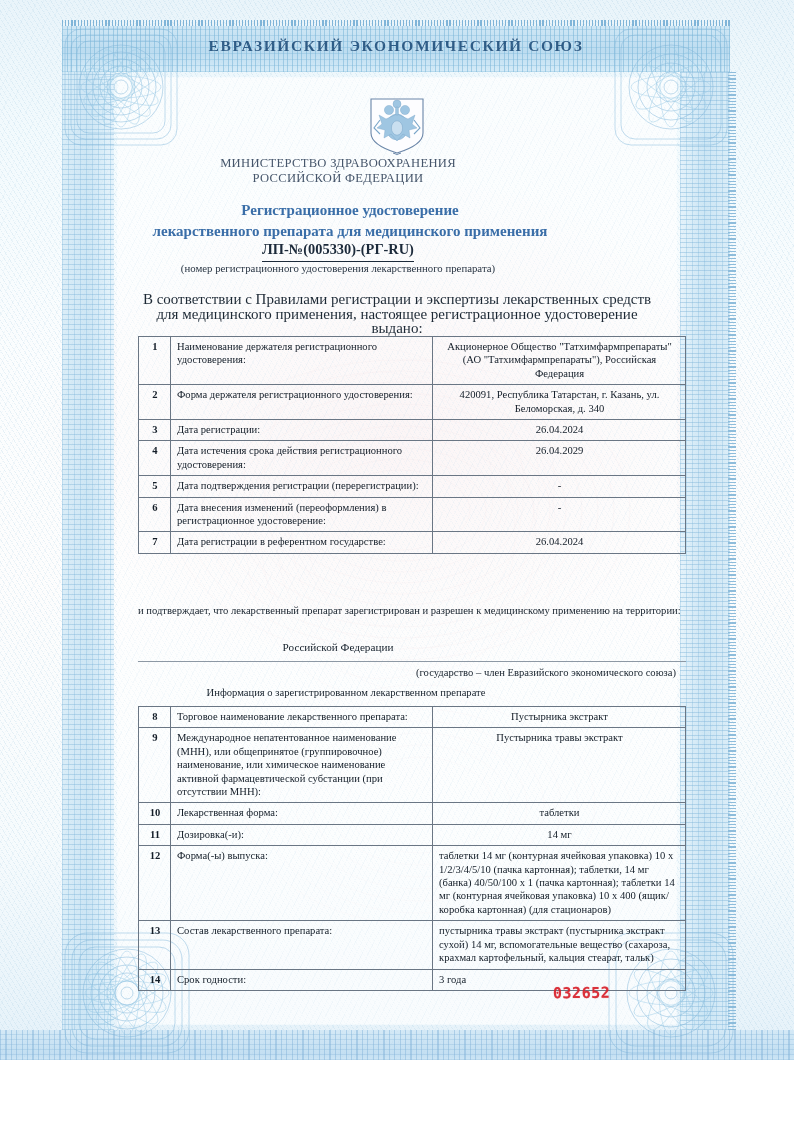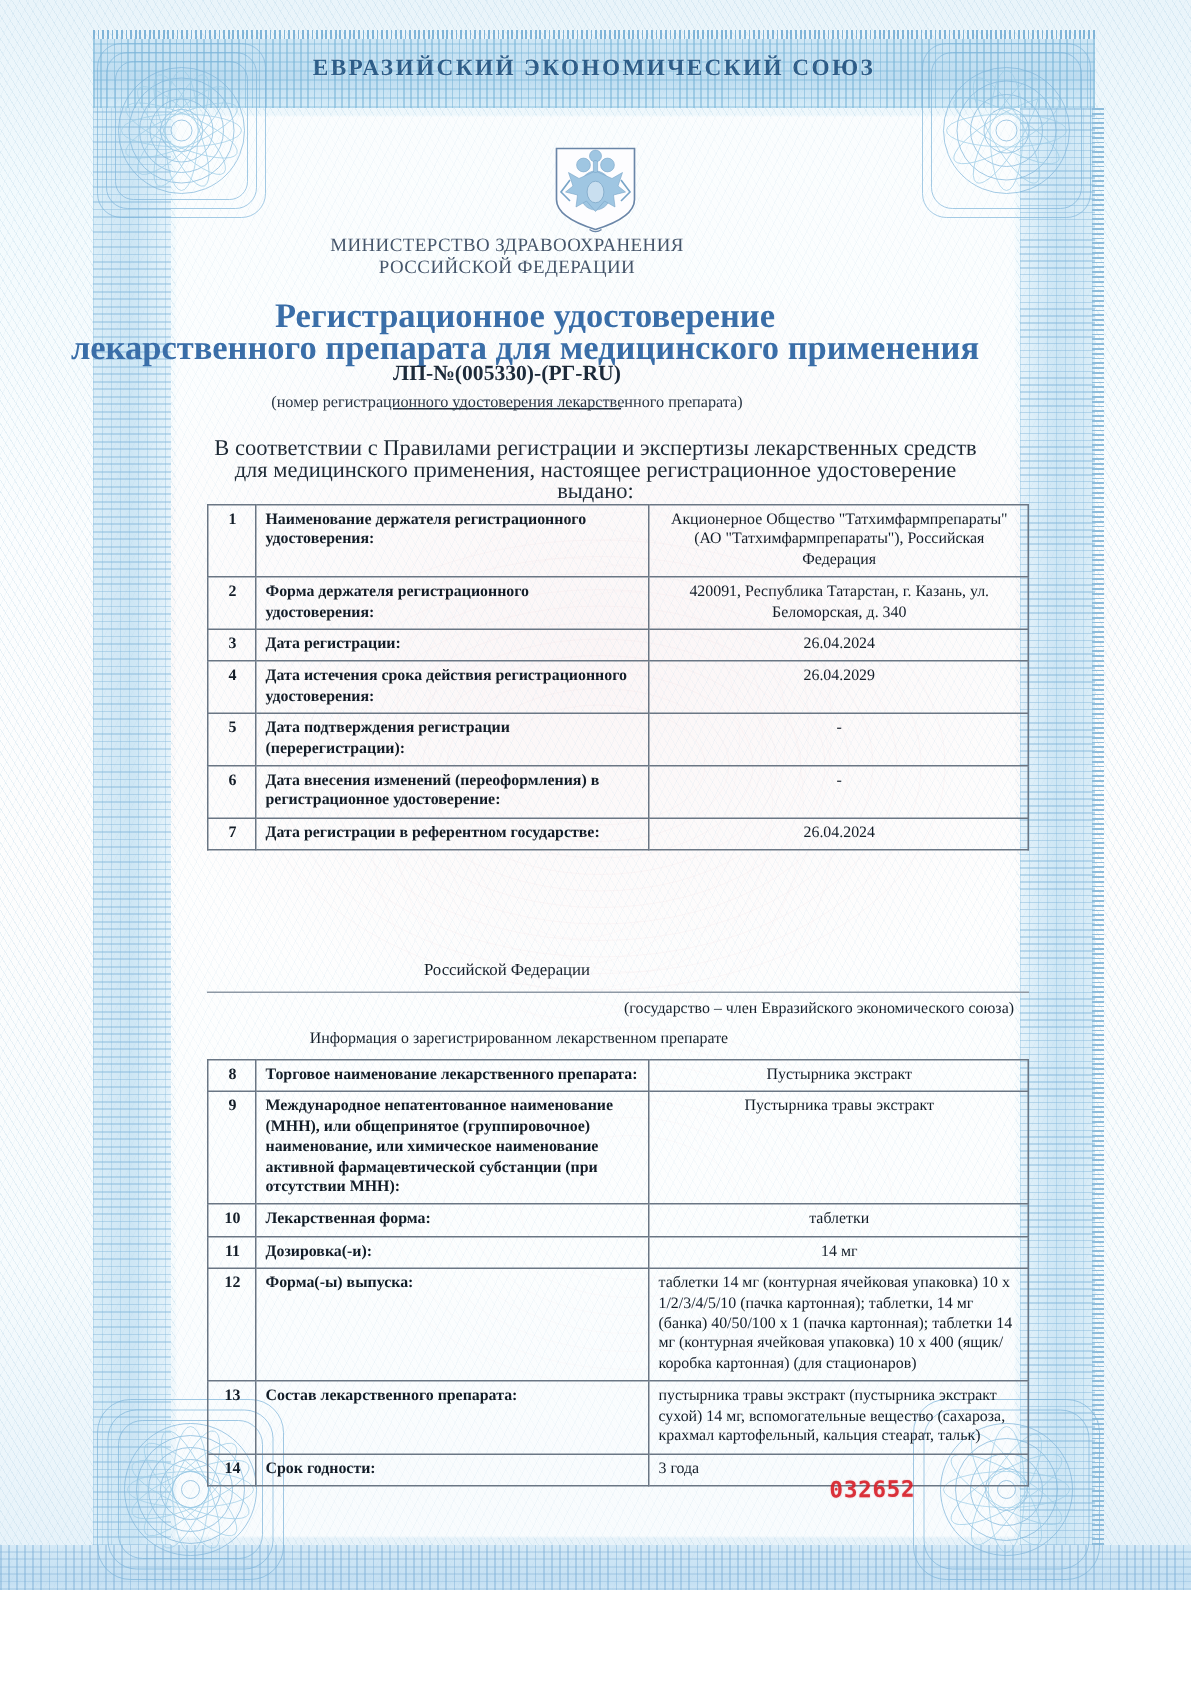--- a/index.html
+++ b/index.html
@@ -99,27 +99,27 @@
     position:absolute;left:0;top:0;width:676px;height:1060px;
     z-index:6;
   }
   .emblem{position:absolute;left:367px;top:97px;width:60px;height:58px;}
   .ministry{
     position:absolute;left:0;right:0;top:156px;text-align:center;
     font-size:12.6px;color:#46566b;line-height:15px;letter-spacing:.3px;
   }
   .doc-title{
     position:absolute;left:0;right:0;top:200px;text-align:center;
-    color:#3a6ea8;font-weight:700;font-size:23px;line-height:21px;padding-left:24px;
+    color:#3a6ea8;font-weight:700;font-size:15px;line-height:21px;padding-left:24px;
   }
   .doc-number{
     position:absolute;left:0;right:0;top:241px;text-align:center;
     color:#1c2a3a;font-weight:700;font-size:14.4px;
   }
-  .doc-number span{border-bottom:1.4px solid #1c2a3a;padding-bottom:15px;}
+  .doc-number span{border-bottom:1.4px solid #1c2a3a;padding-bottom:4px;}
   .number-caption{
     position:absolute;left:0;right:0;top:262px;text-align:center;
     font-size:10.8px;color:#2a3644;
   }
   .intro{
     position:absolute;left:142px;width:510px;top:292px;text-align:center;
     font-size:15px;color:#1d2935;line-height:14.6px;
   }
 
   
@@ -128,21 +128,21 @@
     width:548px;left:138px;
     font-size:10.6px;color:#131d28;
   }
   table.doc td{
     border:1px solid #6a7684;
     padding:3px 5px 4px 6px;
     vertical-align:top;
     line-height:13.4px;
   }
   td.num{width:20px;text-align:center;font-weight:700;padding:3px 1px;}
-  td.lbl{width:250px;font-weight:700;margin-left:28px;}
+  td.lbl{width:250px;font-weight:400;margin-left:28px;}
   td.val{text-align:center;font-weight:400;}
   td.val.left{text-align:left;}
 
   #table1{top:336px;}
   #table2{top:706px;}
 
   .mid1{position:absolute;left:138px;width:556px;top:604px;font-size:10.6px;color:#16212c;line-height:14.4px;}
   .mid-country{position:absolute;left:0;right:0;top:641px;text-align:center;font-size:11.2px;color:#16212c;}
   .mid-rule{position:absolute;left:138px;top:661px;width:548px;height:0;border-top:1px solid #8d98a4;}
   .mid-member{position:absolute;left:0;right:0;top:667px;text-align:right;font-size:10.6px;color:#16212c;}
@@ -374,20 +374,21 @@
           <td class="val">-</td>
         </tr>
         <tr>
           <td class="num">7</td>
           <td class="lbl">Дата регистрации в референтном государстве:</td>
           <td class="val">26.04.2024</td>
         </tr>
       </tbody>
   </table>
 
+  <div class="mid1">и подтверждает, что лекарственный препарат зарегистрирован и разрешен к медицинскому применению на территории:</div>
   <div class="mid-country">Российской Федерации</div>
   <div class="mid-rule"></div>
   <div class="mid-member">(государство – член Евразийского экономического союза)</div>
   <div class="mid-info">Информация о зарегистрированном лекарственном препарате</div>
 
   <table class="doc" id="table2">
     <tbody>
         <tr>
           <td class="num">8</td>
           <td class="lbl">Торговое наименование лекарственного препарата:</td>

